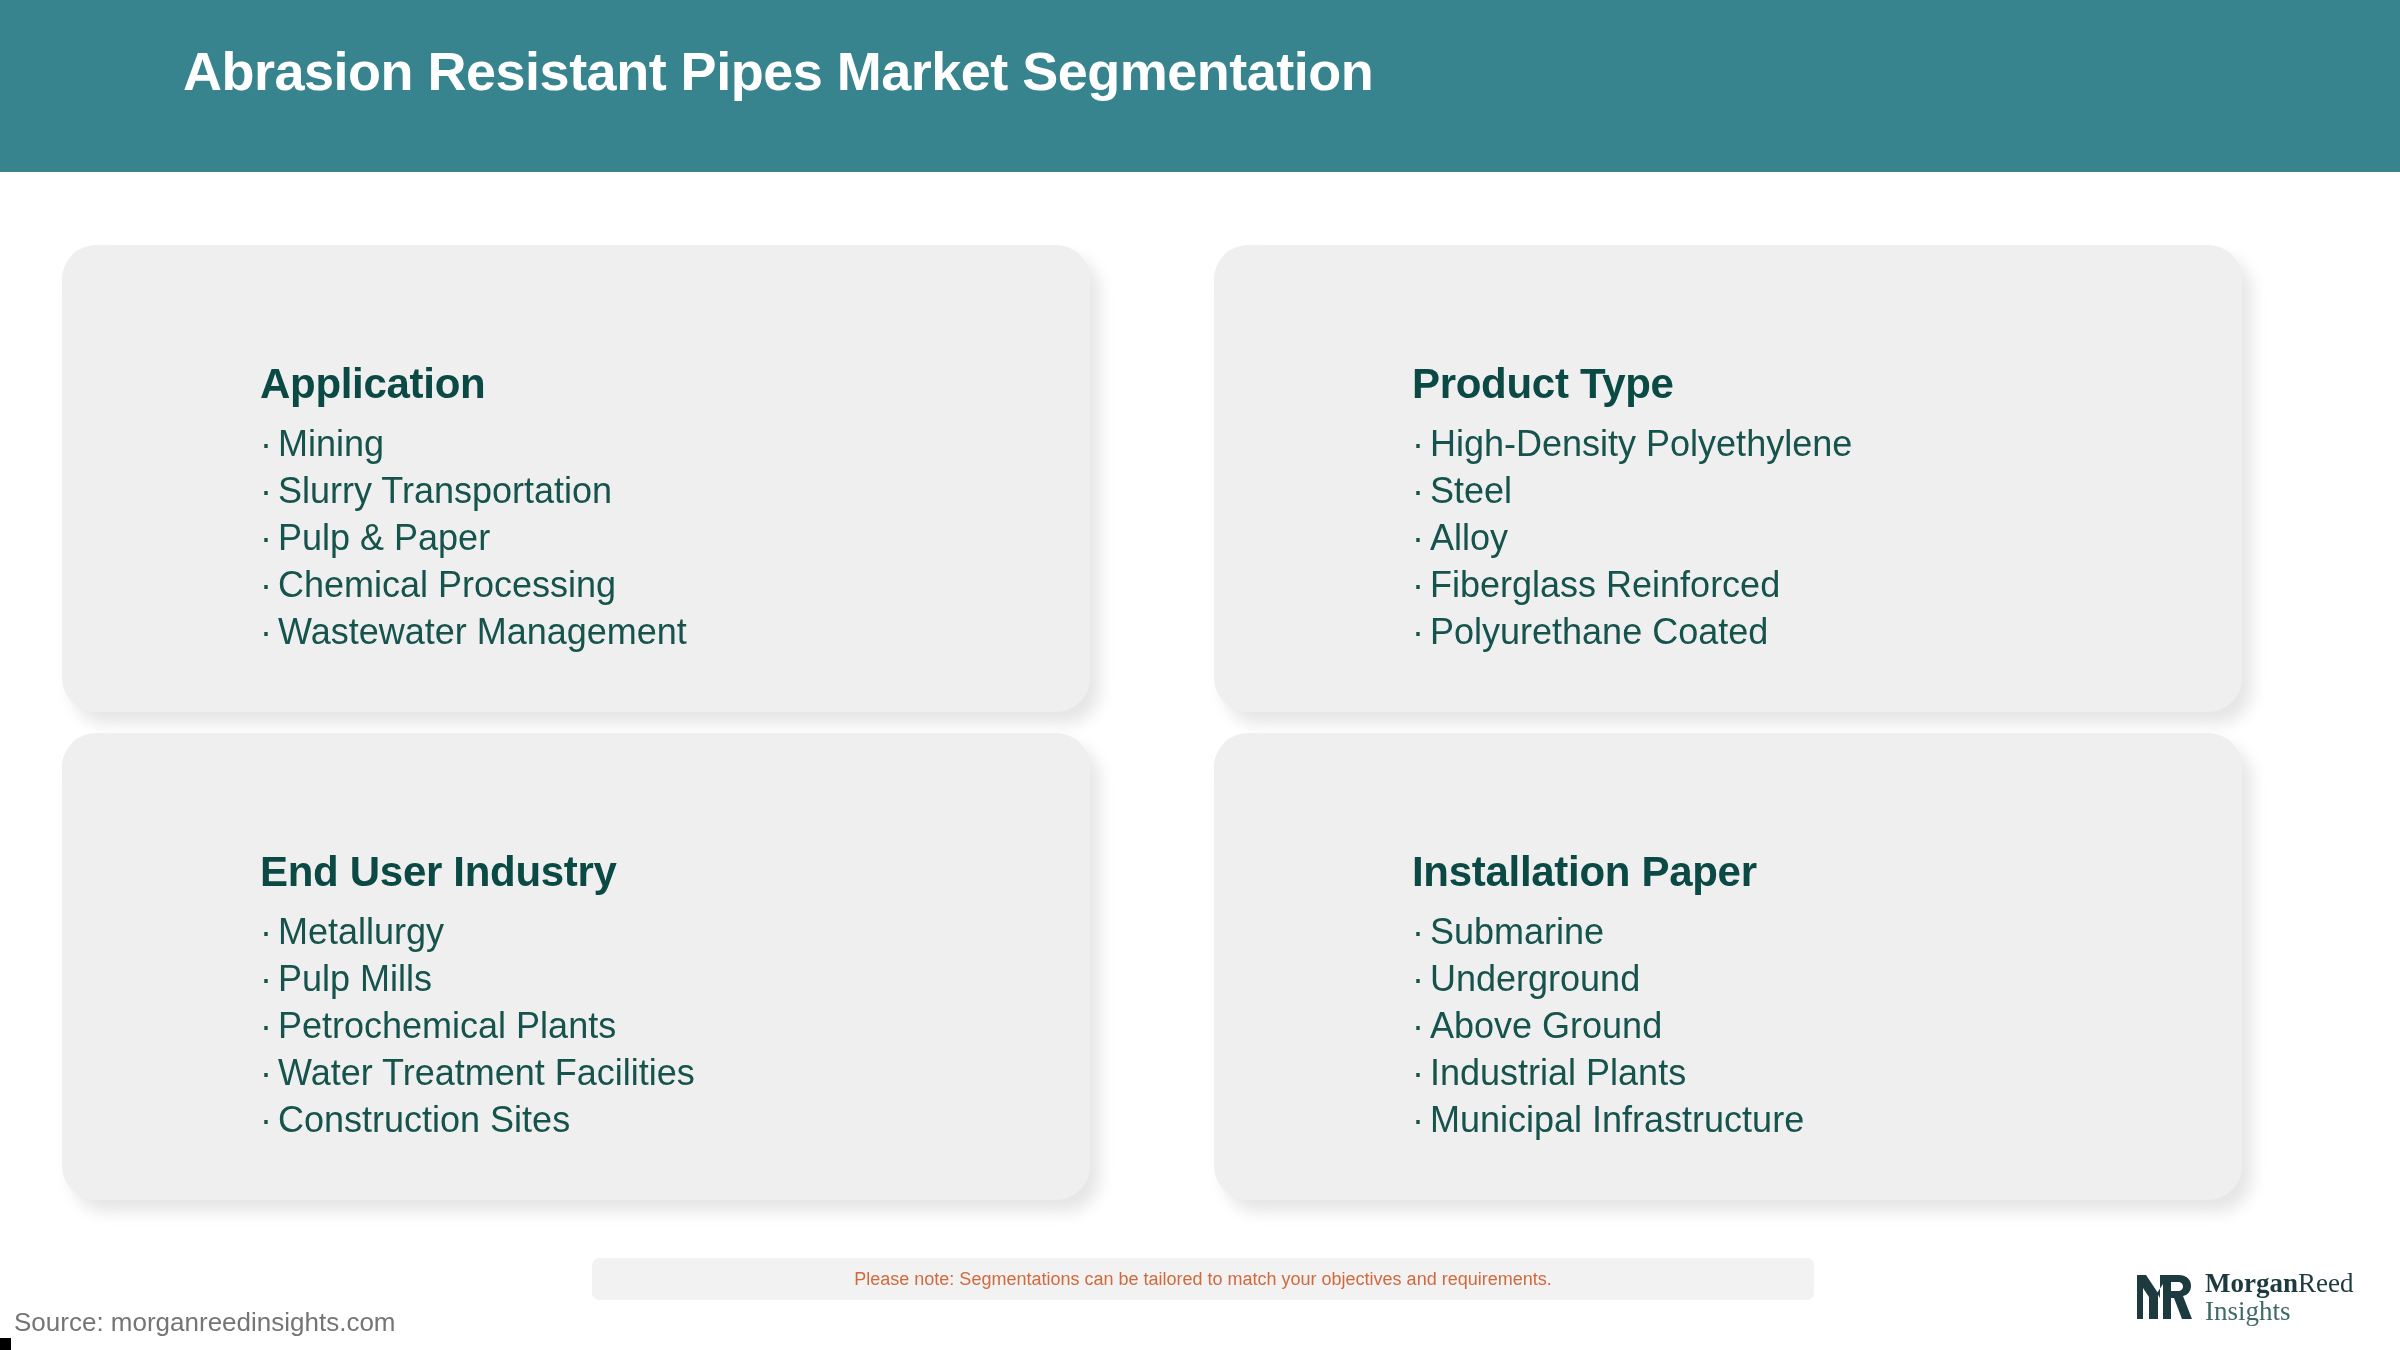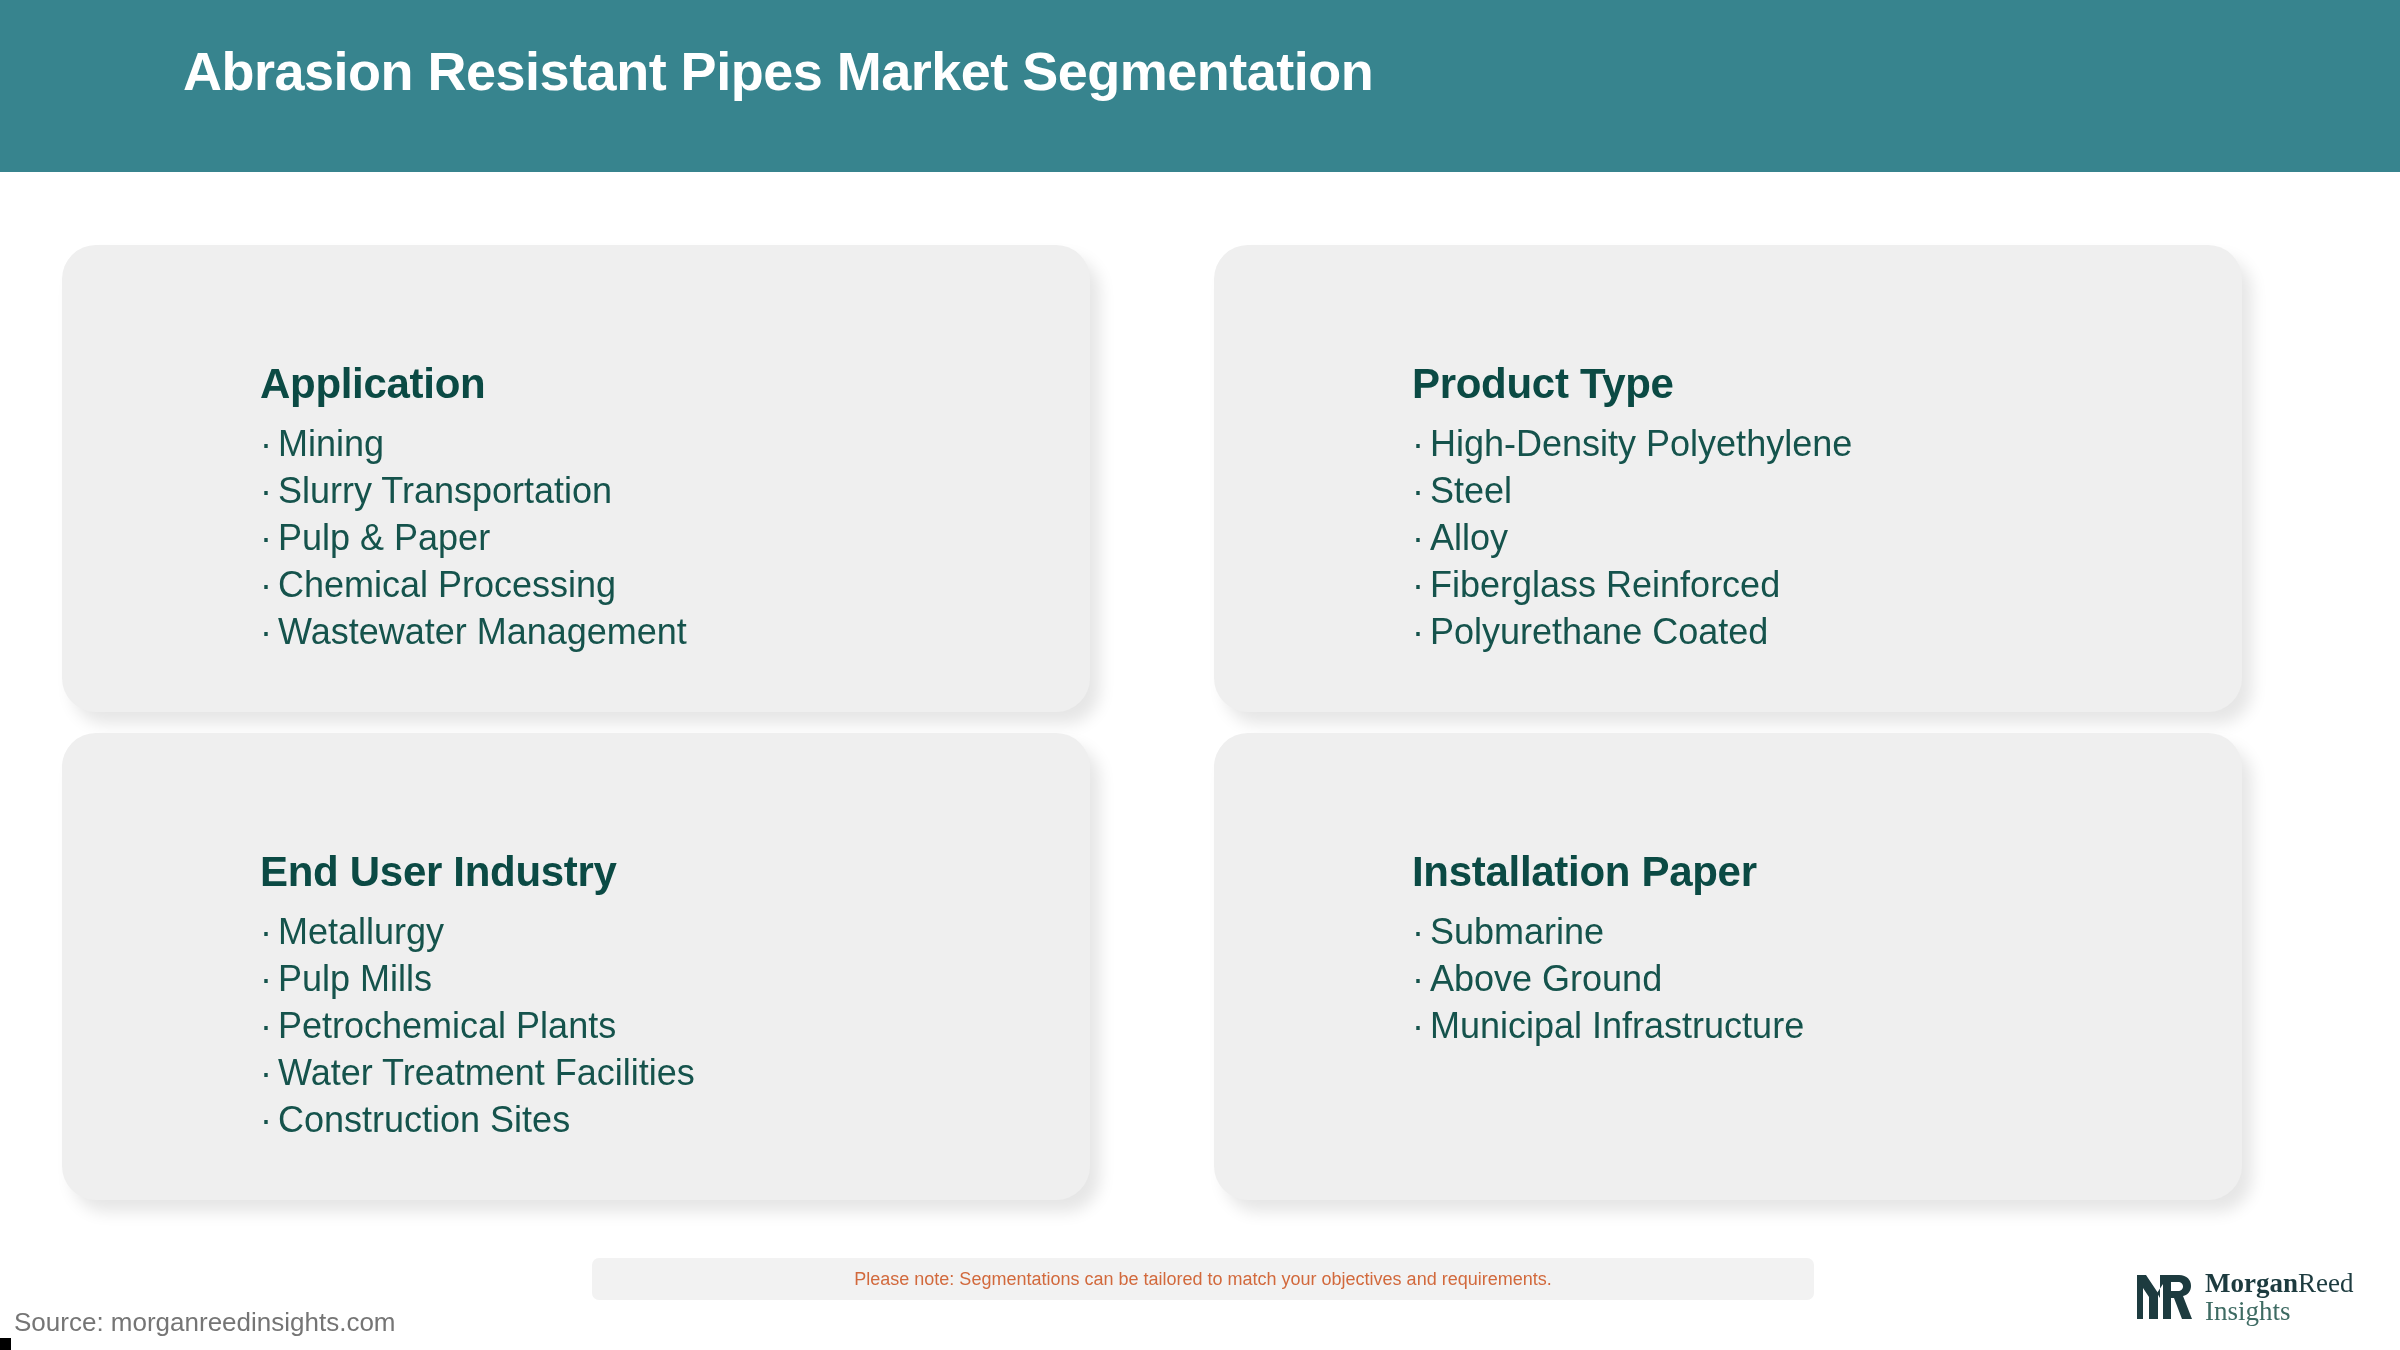--- a/index.html
+++ b/index.html
@@ -221,21 +221,23 @@
           <li><span class="bullet">·</span><span>Construction Sites</span></li>
         </ul>
       </div>
     </div>
 
     <div class="seg-card">
       <div class="card-inner">
         <div class="card-heading">Installation Paper</div>
         <ul class="card-list">
           <li><span class="bullet">·</span><span>Submarine</span></li>
+          <li><span class="bullet">·</span><span>Underground</span></li>
           <li><span class="bullet">·</span><span>Above Ground</span></li>
+          <li><span class="bullet">·</span><span>Industrial Plants</span></li>
           <li><span class="bullet">·</span><span>Municipal Infrastructure</span></li>
         </ul>
       </div>
     </div>
 
   </div>
 
   <div id="note-badge">
     <span id="note-text">Please note: Segmentations can be tailored to match your objectives and requirements.</span>
   </div>

